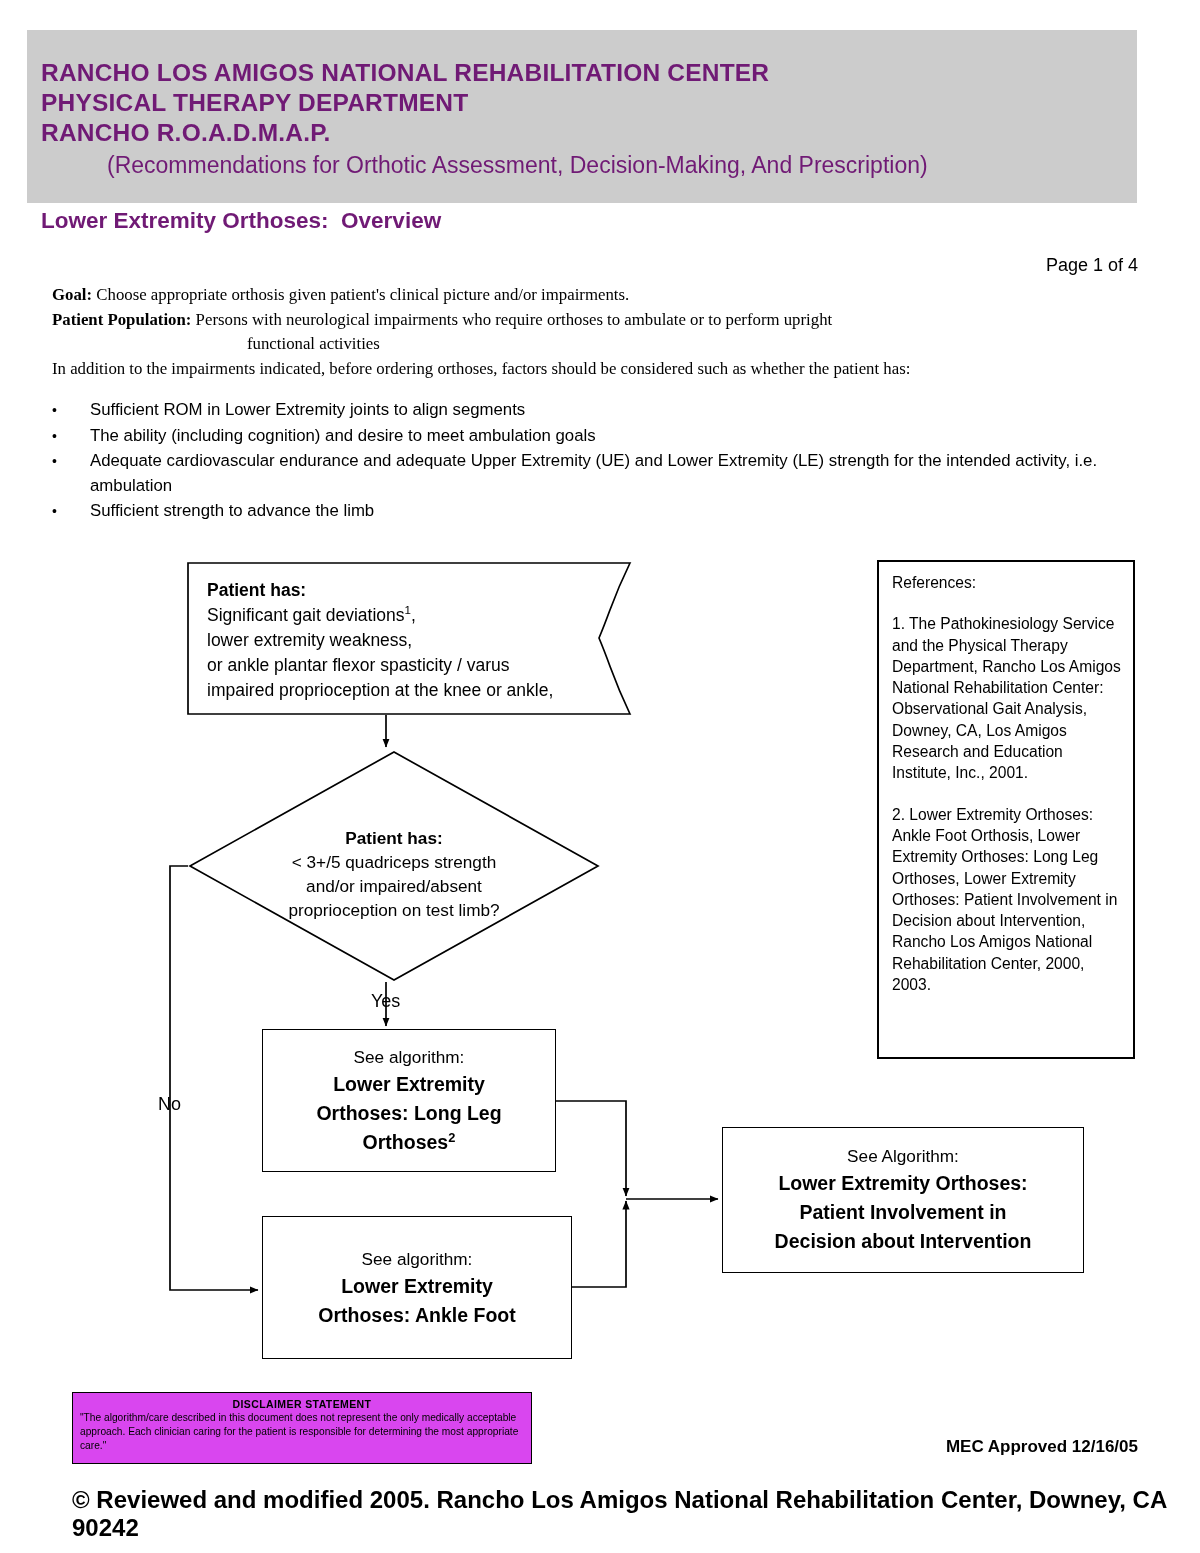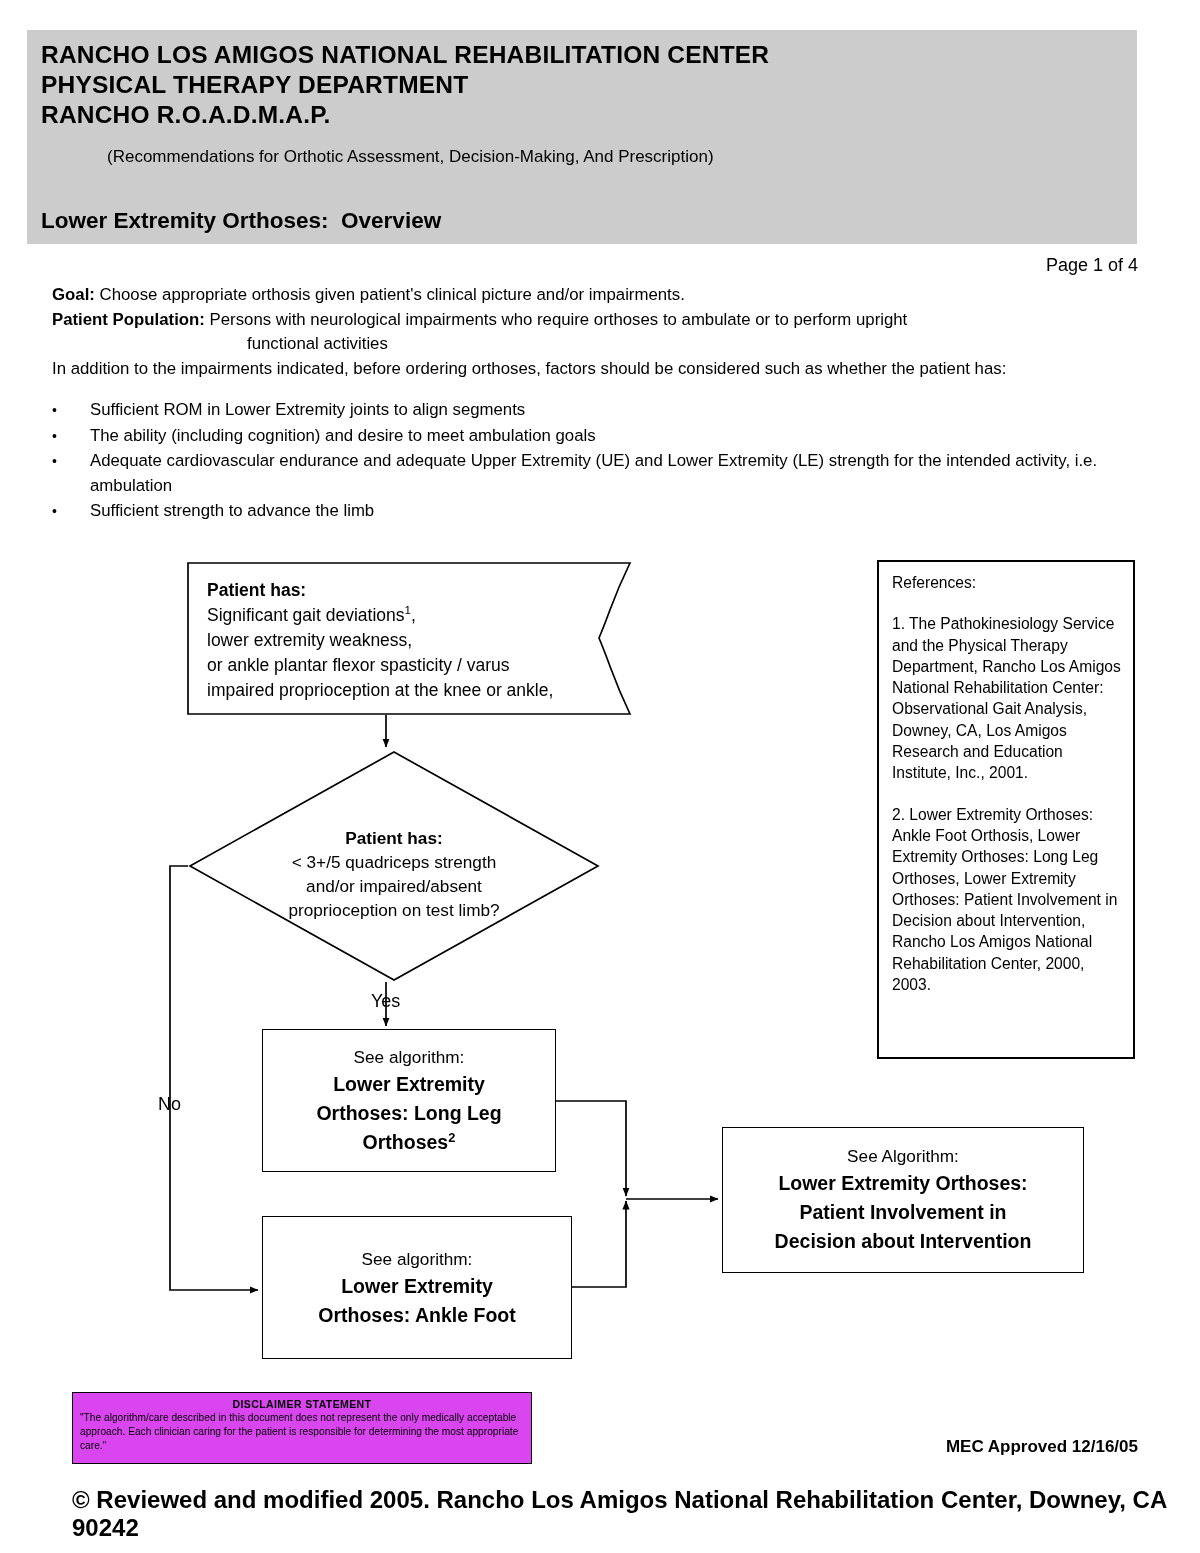--- a/index.html
+++ b/index.html
@@ -15,37 +15,37 @@
     color: #000000;
     overflow: hidden;
   }
 
   
   #header-banner {
     position: absolute;
     left: 27px;
     top: 30px;
     width: 1110px;
-    height: 214px;
+    height: 173px;
     background: #cccccc;
-    color: #000000;
+    color: #701a75;
     box-sizing: border-box;
-    padding: 10px 0 0 14px;
+    padding: 28px 0 0 14px;
   }
   .hdr-line {
     font-size: 24.5px;
     font-weight: bold;
     line-height: 30px;
     letter-spacing: 0.2px;
     white-space: pre;
   }
   .hdr-sub {
-    font-size: 17px;
+    font-size: 23px;
     line-height: 30px;
-    margin-top: 12px;
+    margin-top: 2px;
     padding-left: 66px;
     white-space: pre;
   }
   #header-overview {
     position: absolute;
     left: 14px;
     top: 178px;
     font-size: 22.5px;
     font-weight: bold;
     white-space: pre;
@@ -61,21 +61,21 @@
 
   
   #intro {
     position: absolute;
     left: 52px;
     top: 283px;
     width: 1070px;
     font-size: 16.8px;
     line-height: 24.5px;
   }
-  #intro .row { white-space: normal; }
+  #intro .row { white-space: normal; font-family: Liberation Serif, serif; }
   #intro b { font-weight: bold; }
   .indent-cont {
     display: block;
     padding-left: 195px;
   }
   #bullets {
     position: absolute;
     left: 52px;
     top: 398px;
     width: 1075px;

